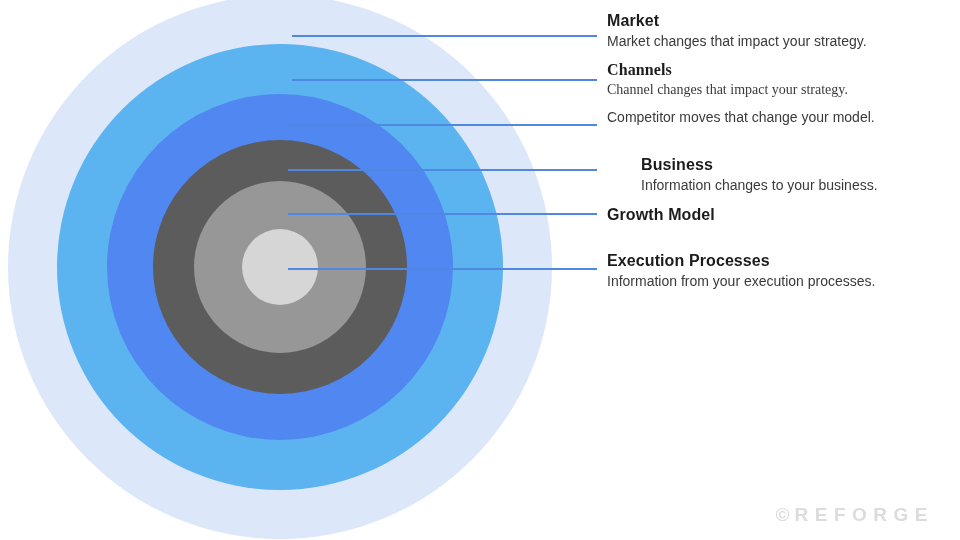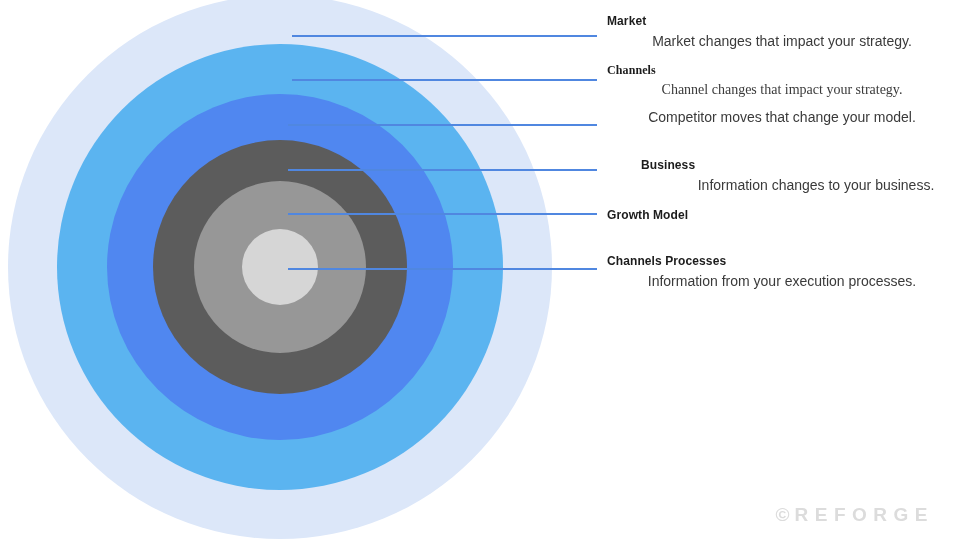--- a/index.html
+++ b/index.html
@@ -48,35 +48,34 @@
     top: 0;
     width: 350px;
     height: 540px;
   }
   .label-block {
     position: absolute;
     left: 0;
     width: 350px;
   }
   .label-title {
-    font-size: 12px;
+    font-size: 16px;
     font-weight: bold;
     color: #1c1c1c;
     line-height: 18px;
     letter-spacing: 0.1px;
     white-space: nowrap;
   }
   .label-desc {
     font-size: 14px;
     font-weight: normal;
     color: #3a3a3a;
     line-height: 18px;
     margin-top: 2px;
     white-space: nowrap;
-    text-align: center;
   }
 
   
   .brand {
     position: absolute;
     right: 26px;
     bottom: 14px;
     display: flex;
     align-items: center;
     color: #dcdcdc;
@@ -134,21 +133,21 @@
     <div class="label-block" style="top: 156px; margin-left: 34px;">
       <div class="label-title">Business</div>
       <div class="label-desc">Information changes to your business.</div>
     </div>
 
     <div class="label-block" style="top: 206px;">
       <div class="label-title">Growth Model</div>
     </div>
 
     <div class="label-block" style="top: 252px;">
-      <div class="label-title">Channels Processes</div>
+      <div class="label-title">Execution Processes</div>
       <div class="label-desc">Information from your execution processes.</div>
     </div>
 
   </div>
 
   <div class="brand">
     <span class="brand-mark">©</span>
     <span>REFORGE</span>
   </div>
 

